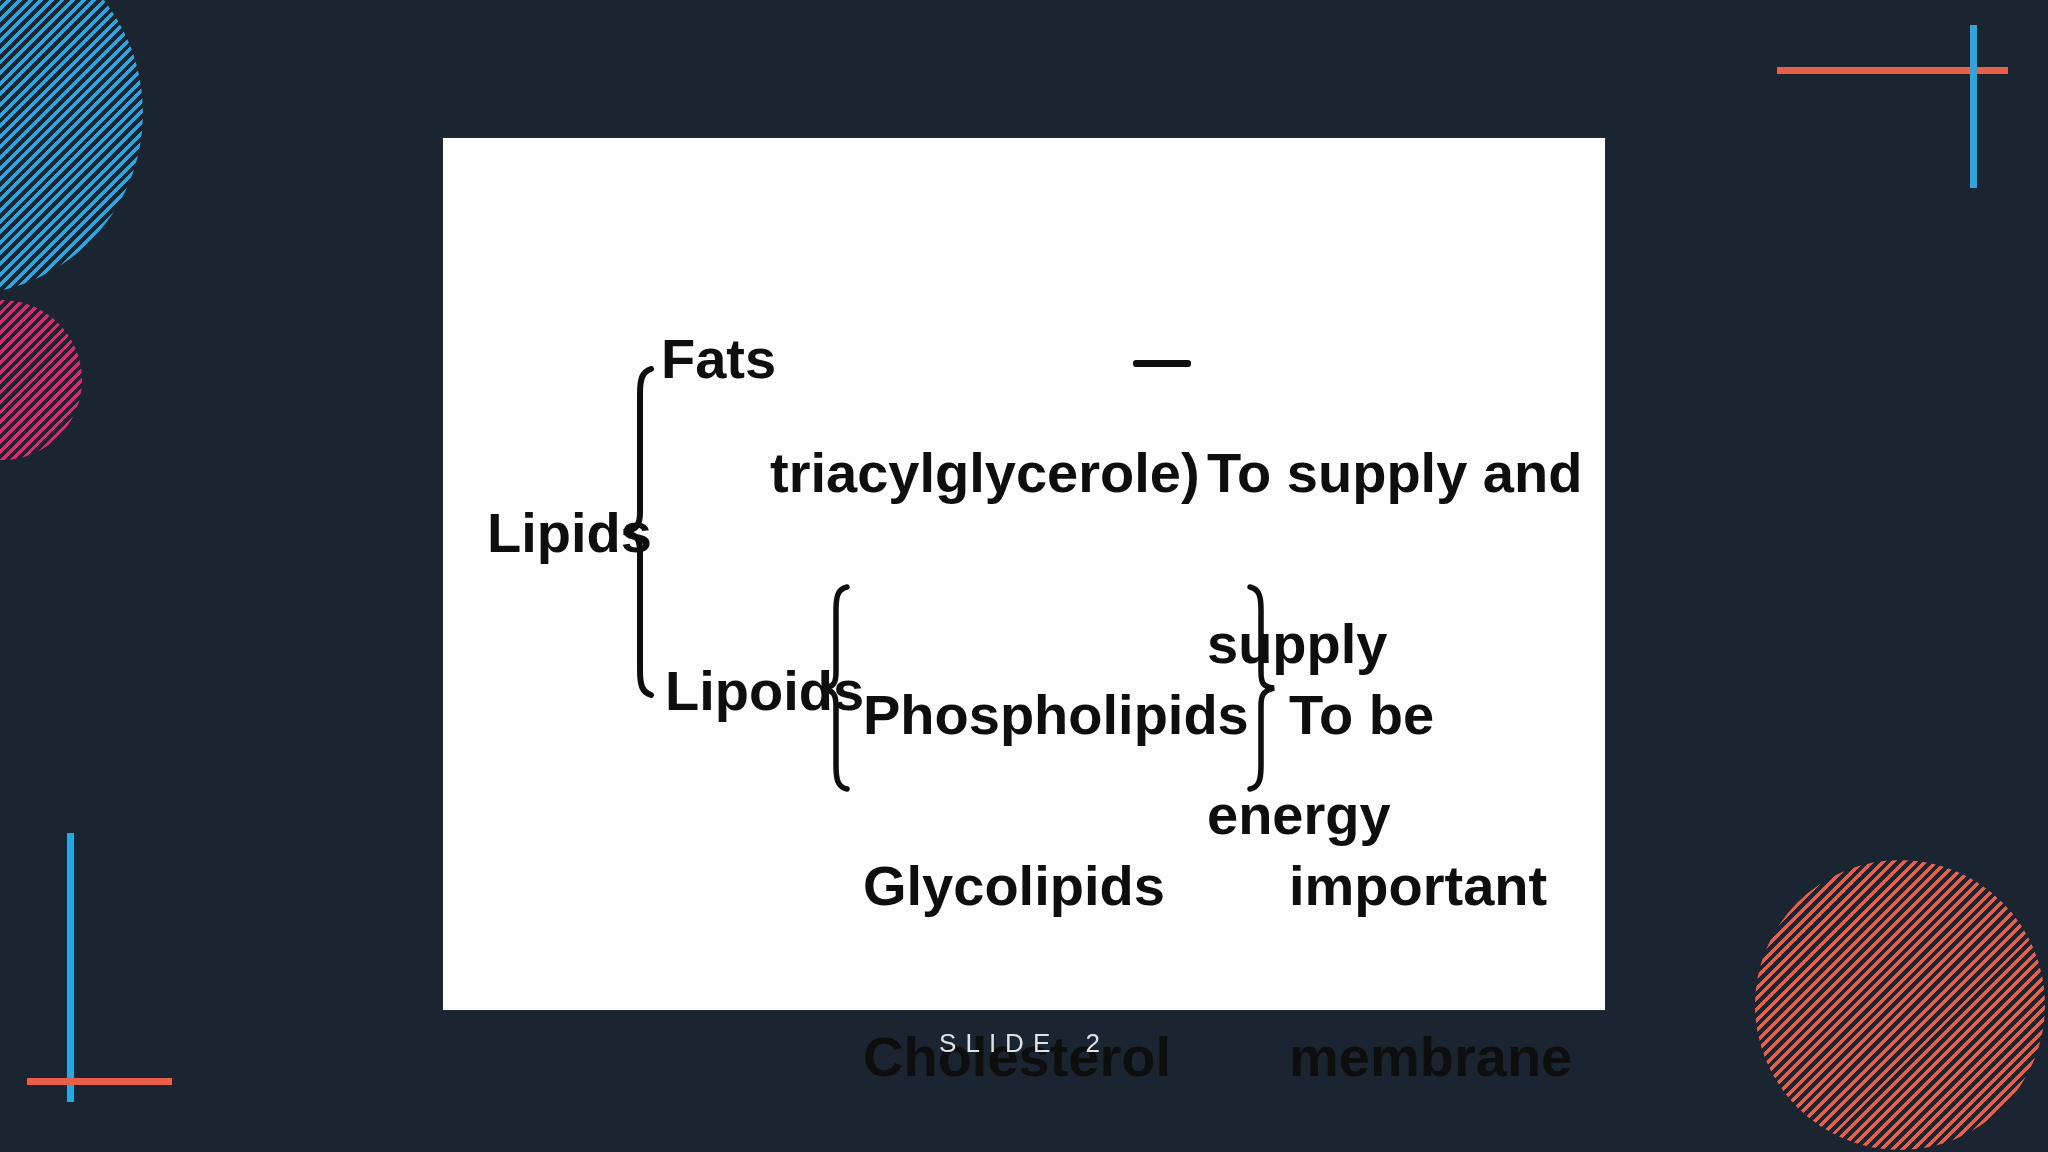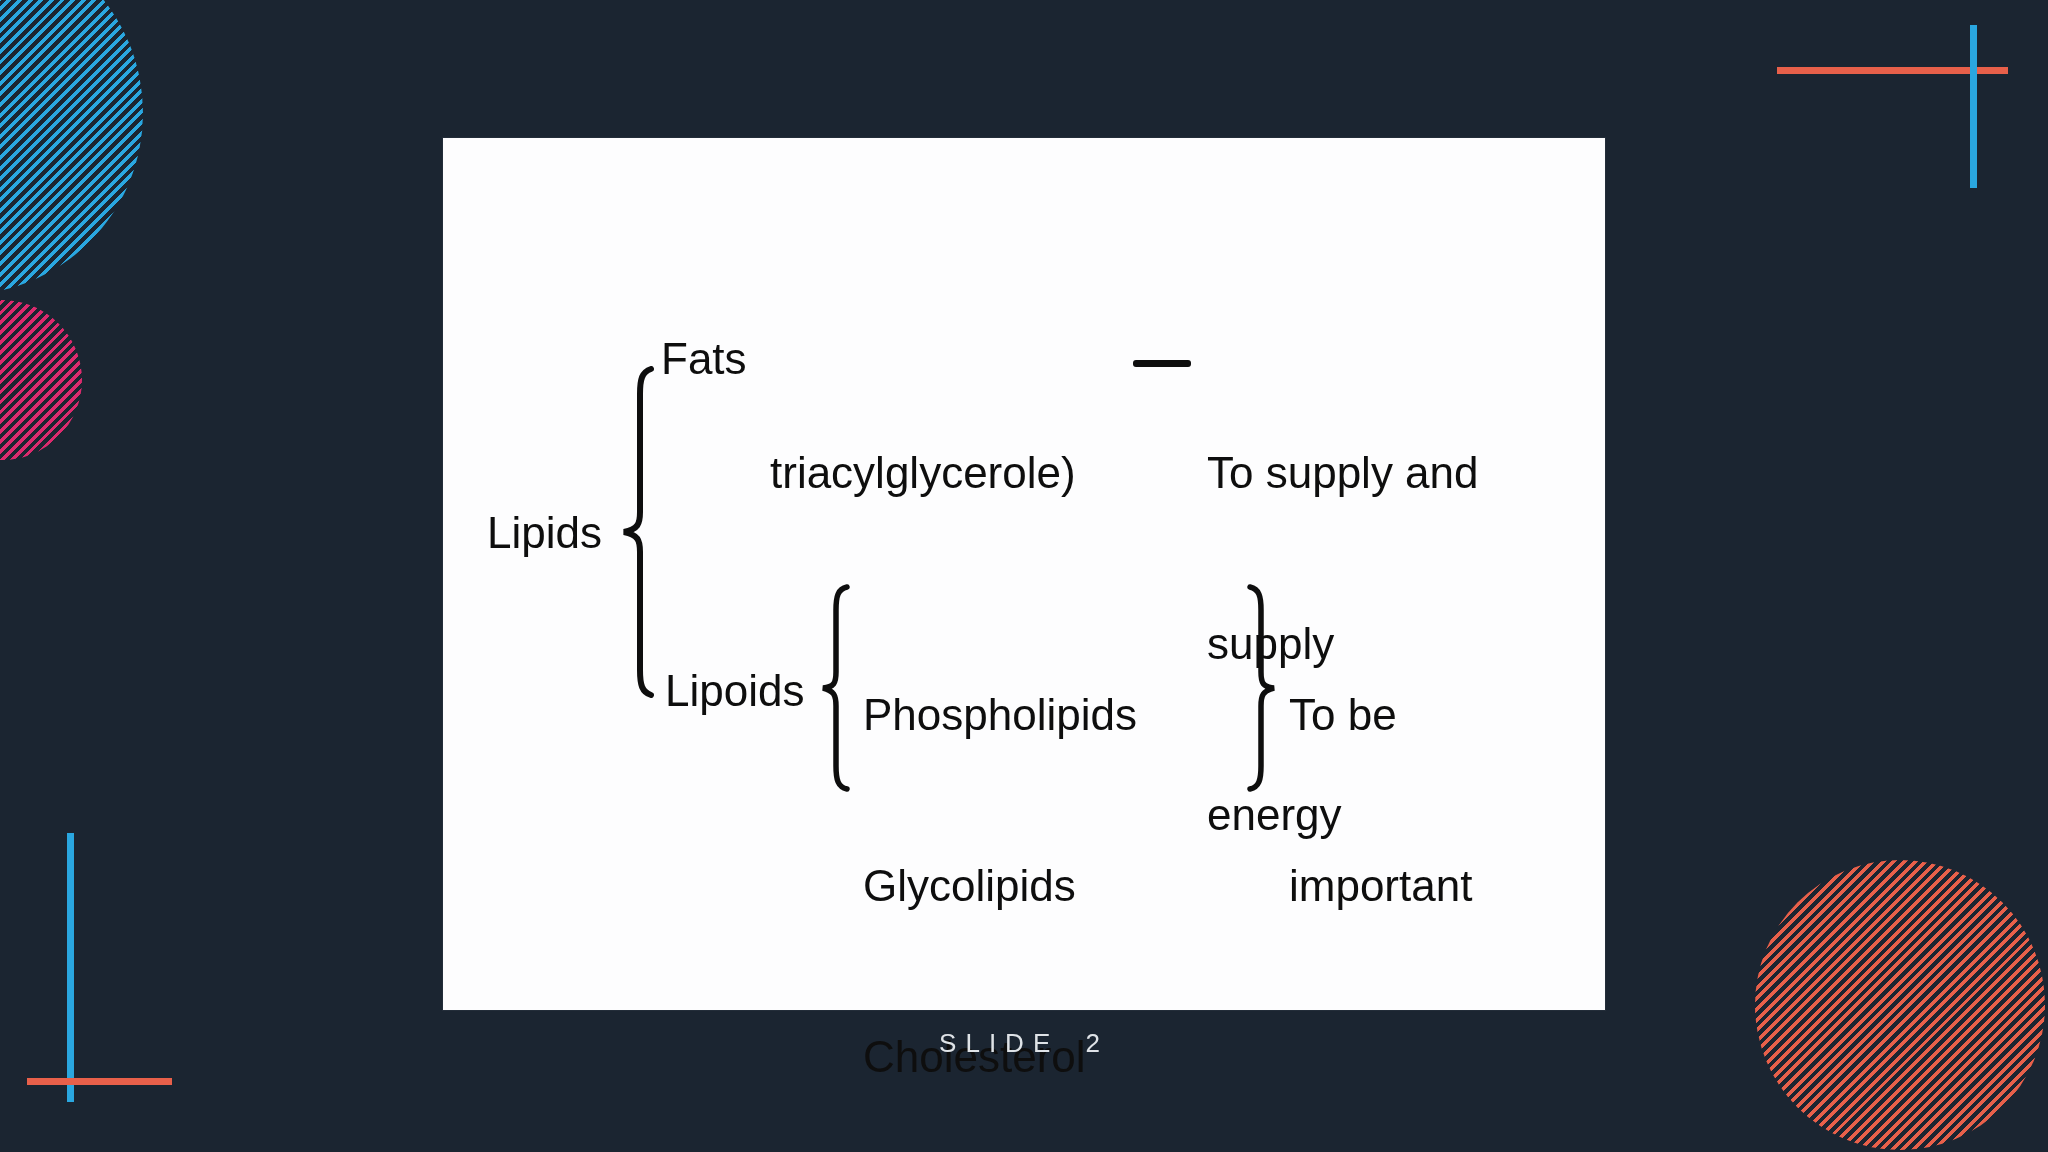--- a/index.html
+++ b/index.html
@@ -28,21 +28,21 @@
   #line-blue-bl{left:67px;top:833px;width:7px;height:269px;background:var(--c-blue,#2aa7e0);}
   #line-orange-bl{left:27px;top:1078px;width:145px;height:7px;background:var(--c-orange,#e8604a);}
   
   #slide{
     position:absolute;left:443px;top:138px;width:1162px;height:872px;
     background:var(--c-slide,#fdfdfe);
     box-shadow:0 0 0 1px rgba(255,255,255,0.04);
   }
   #slide .t{
     position:absolute;color:var(--c-text,#0e0e0e);
-    font-weight:normal;font-size:44px;line-height:57px;white-space:pre;
+    font-weight:bold;font-size:56px;line-height:57px;white-space:pre;
   }
   #lipids-label{left:44px;top:366px;font-size:46px;line-height:50px;}
   #fats-label{left:218px;top:192px;}
   #fats-paren{left:327px;top:192px;}
   #fats-function{left:764px;top:192px;}
   #lipoids-label{left:222px;top:524px;font-size:46px;line-height:50px;text-align:right;}
   #lipoids-list{left:420px;top:434px;}
   #lipoids-function{left:846px;top:434px;line-height:58px;}
   #dash-connector{position:absolute;left:690px;top:222px;width:58px;height:7px;background:var(--c-text,#0e0e0e);border-radius:3px;}
   .brace{position:absolute;}
@@ -106,20 +106,21 @@
       
     </div>
 
     <svg id="brace-lipoids-close" class="brace" width="30" height="208" viewBox="0 0 30 208">
       <path stroke-width="5.5" d="M3 3 C12 5 14 12 14 26 L14 88 C14 99 16 103 27 104 C16 107 14 111 14 122 L14 182 C14 196 12 203 3 205"></path>
     </svg>
 
     <div class="t" id="lipoids-function">
       <div>To be</div>
       <div>important</div>
+      <div>membrane</div>
       
     </div>
 
   </div>
 
   <div id="slide-footer">SLIDE 2</div>
 
 </div>
 
 </body></html>

